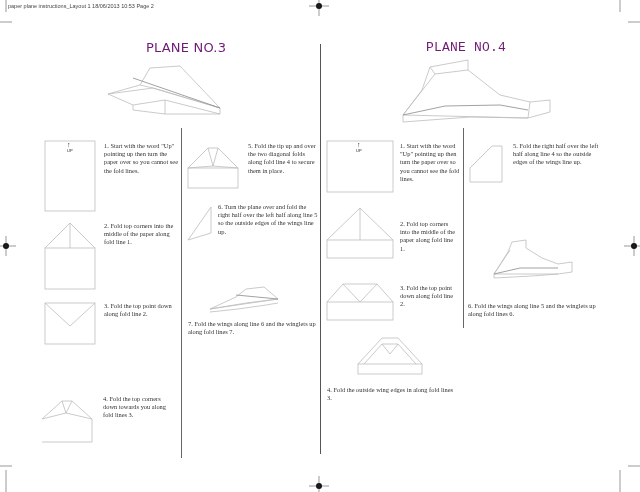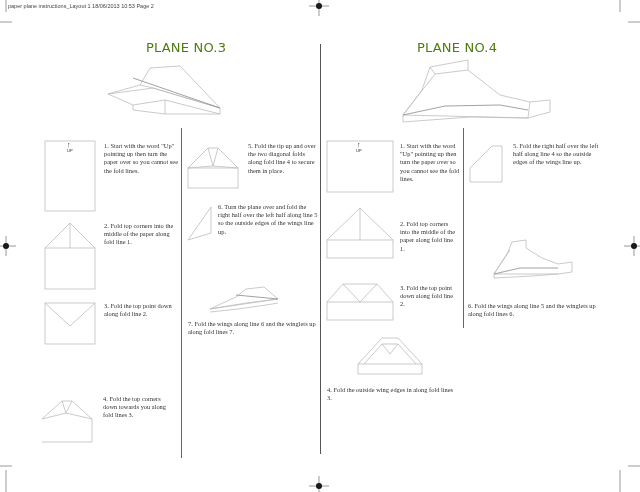--- a/index.html
+++ b/index.html
@@ -1,21 +1,21 @@
 <!DOCTYPE html>
 <html><head>
 <meta charset="utf-8">
 <style>
   html, body { margin:0; padding:0; background:#ffffff; }
   body { width:640px; height:492px; position:relative; overflow:hidden;
          font-family:"Liberation Sans", sans-serif; color:#222; }
   .abs { position:absolute; }
   .slug { left:8px; top:3px; font-size:5.5px; color:#444; white-space:nowrap;
           font-family:"Liberation Sans", sans-serif; }
-  .title { font-family:"DejaVu Sans", sans-serif; font-size:13px; color:#4d7c0f;
+  .title { font-family:"DejaVu Sans", sans-serif; font-size:13px; color:#701a75;
            letter-spacing:0.2px; white-space:nowrap; }
   .step { font-family:"Liberation Serif", serif; font-size:6.4px; line-height:8.2px;
           color:#333; }
   .divider { background:#555; width:1px; }
   svg { position:absolute; overflow:visible; }
   svg .ln { stroke:#bdbdbd; stroke-width:0.8; fill:none; }
   svg .dk { stroke:#8a8a8a; stroke-width:0.8; fill:none; }
   .crop { stroke:#333; stroke-width:0.5; }
 </style>
 </head>
@@ -112,21 +112,21 @@
 <div class="abs step" style="left:218px;top:203px;width:100px;">6. Turn the plane over and fold the right half over the left half along line 5 so the outside edges of the wings line up.</div>
 
 <svg width="80" height="40" style="left:206px;top:277px">
   <polyline class="ln" points="4,32 30,20 40,12 58,10 72,22 4,32"></polyline>
   <polyline class="ln" points="4,32 40,26 72,22"></polyline>
   <polyline class="dk" points="30,18 72,22"></polyline>
   <polyline class="ln" points="4,35 32,32 60,28 72,26"></polyline>
 </svg>
 <div class="abs step" style="left:188px;top:320px;width:130px;">7. Fold the wings along line 6 and the winglets up along fold lines 7.</div>
 
-<div class="abs title" style="left:417px;top:40px;">PLANE NO.4</div>
+<div class="abs title" style="left:426px;top:40px;font-family:Liberation Mono, monospace;">PLANE NO.4</div>
 
 <svg width="160" height="75" style="left:400px;top:60px">
   <polyline class="ln" points="3,55 22,30 30,7 68,0 68,10 100,35 130,42 150,40 150,52 128,58 3,55"></polyline>
   <polyline class="ln" points="30,7 35,14 68,10"></polyline>
   <polyline class="ln" points="3,55 35,14"></polyline>
   <polyline class="dk" points="3,55 45,46 100,45 128,50"></polyline>
   <polyline class="ln" points="3,55 3,62 70,57 128,58"></polyline>
   <polyline class="ln" points="128,58 130,42"></polyline>
 </svg>
 

